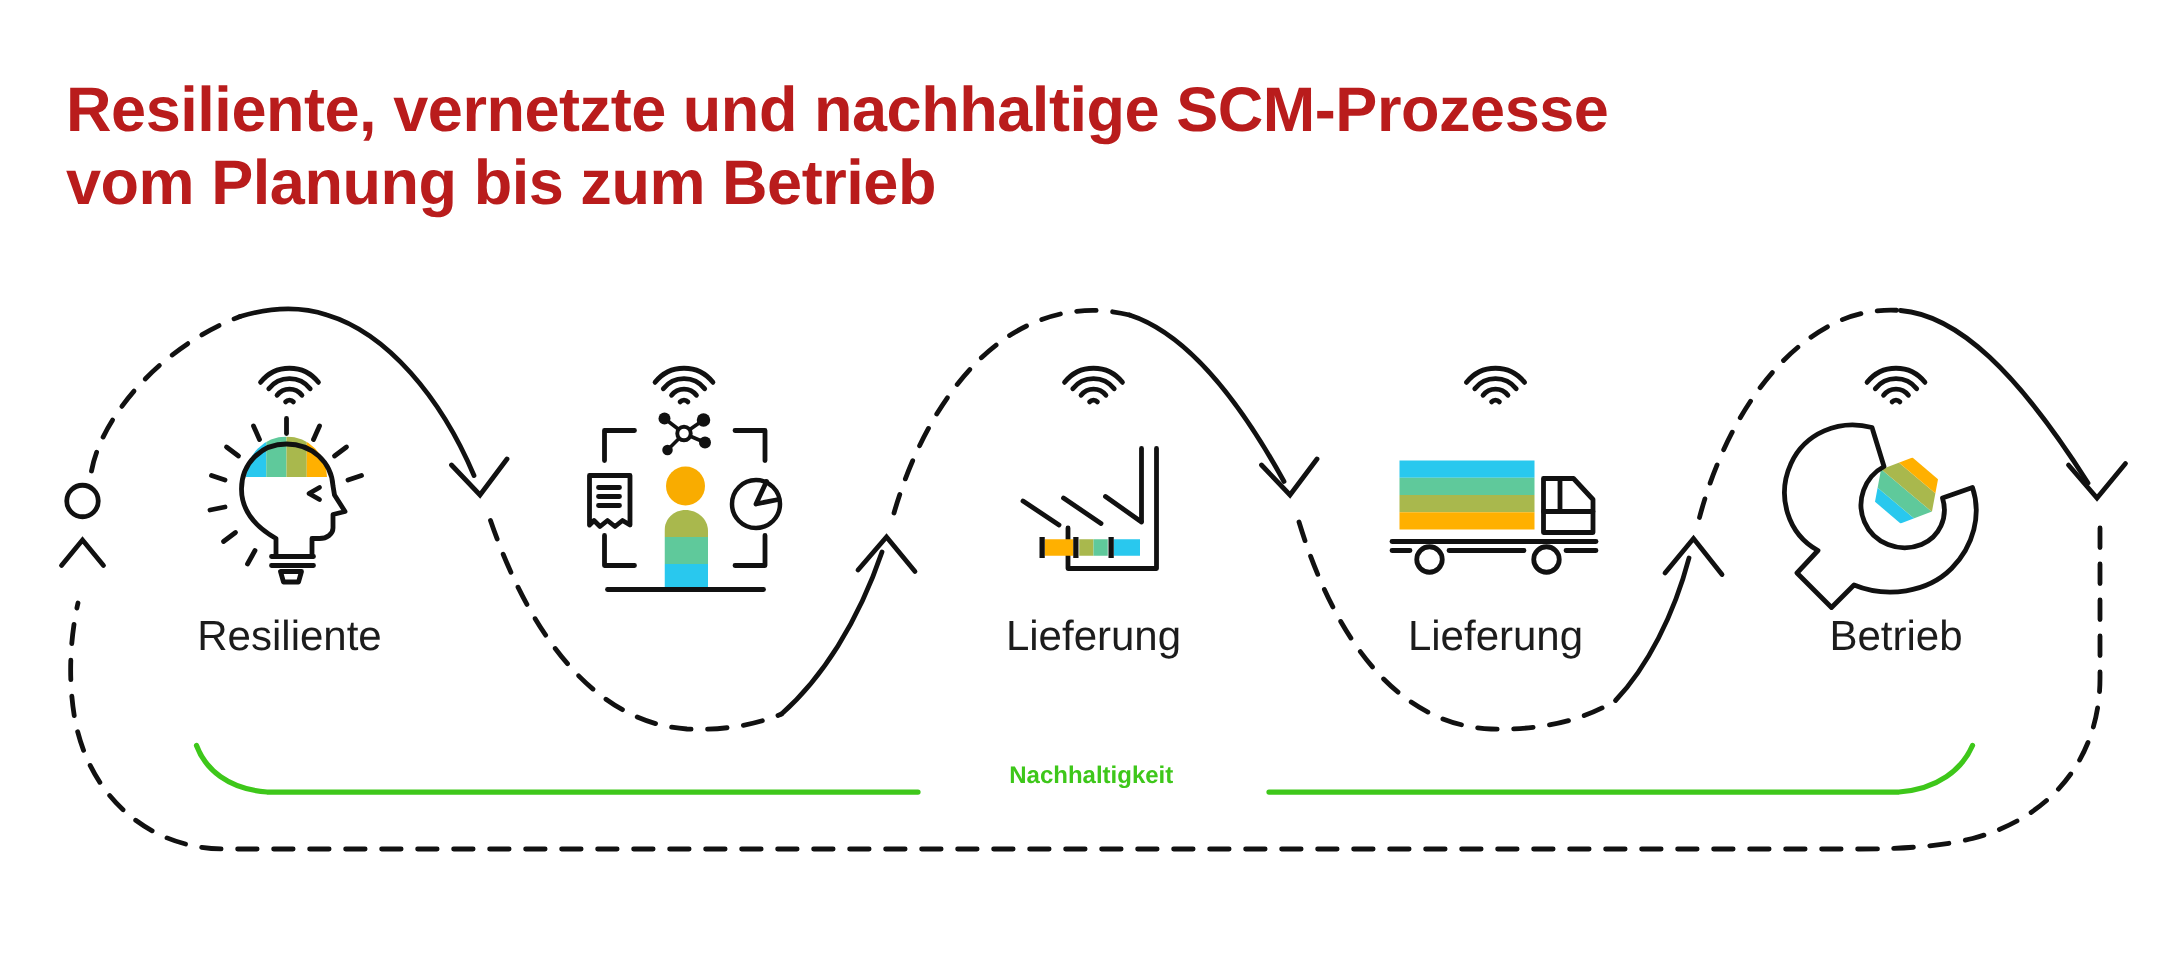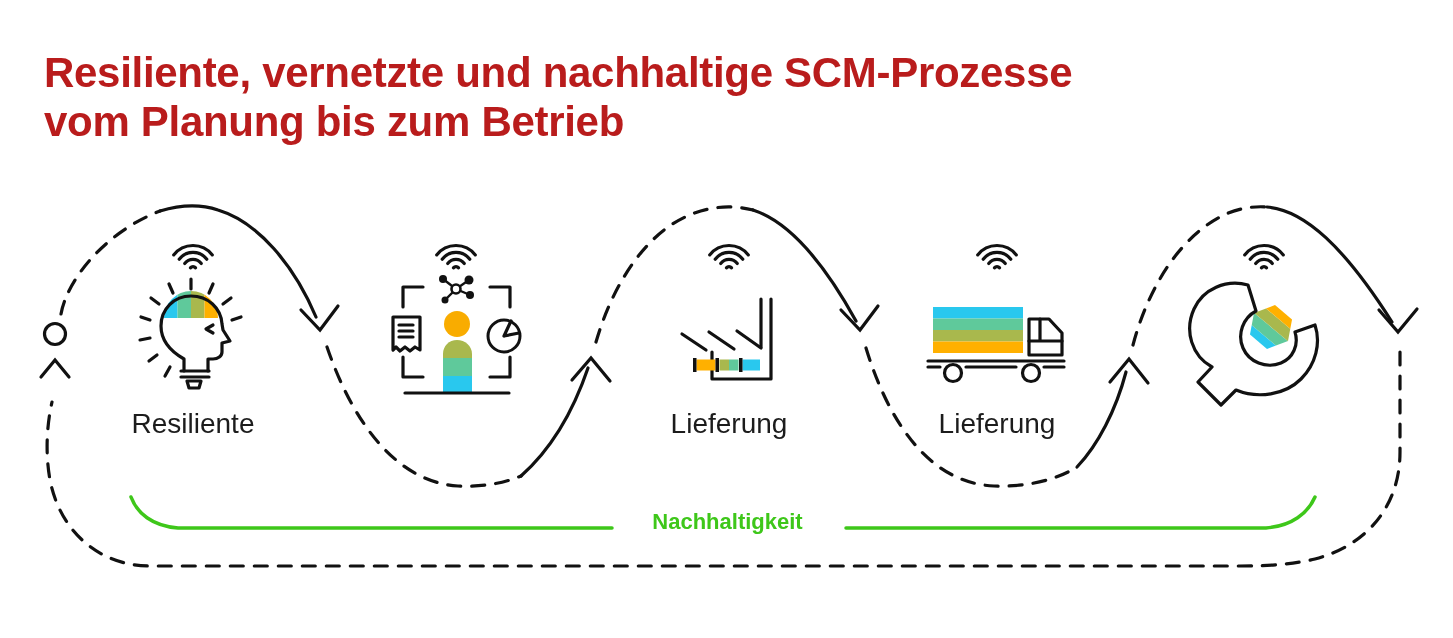--- a/index.html
+++ b/index.html
@@ -11,21 +11,21 @@
     position:absolute;left:44px;top:48px;
     font-size:42px;line-height:49px;font-weight:700;color:#b91c1c;
     letter-spacing:-0.3px;white-space:nowrap;
   }
   .stage-label{
     position:absolute;top:408px;width:260px;text-align:center;
     font-size:28px;color:#1c1c1c;font-weight:400;
   }
   .sustain-label{
     position:absolute;top:509px;left:615px;width:225px;text-align:center;
-    font-size:22px;font-weight:700;color:#3EC71A;background:#fff;
+    font-size:16px;font-weight:700;color:#3EC71A;background:#fff;
   }
   svg{position:absolute;left:0;top:0;}
   .wave{stroke:#111;stroke-width:3.2;fill:none;stroke-linecap:round;}
   .dash{stroke-dasharray:13 11;}
   .icon{stroke:#111;stroke-width:3.2;fill:none;stroke-linecap:round;stroke-linejoin:round;}
 </style>
 </head>
 <body>
 
 <div class="canvas">
@@ -193,15 +193,16 @@
           <rect x="1282" y="295" width="11" height="64" fill="#FFB000"></rect>
         </g>
       </g>
       <path class="icon" stroke-width="3.4" d="M 1248,285 C 1226,279 1203,289 1194,309 C 1184,331 1192,356 1212,367 L 1198,382 L 1221,405 L 1236,390 C 1258,399 1285,395 1301,379 C 1316,364 1321,343 1315,325 L 1295,332 C 1299,345 1293,358 1281,363 C 1266,369 1249,362 1243,348 C 1237,334 1243,318 1256,311 L 1248,285 Z"></path>
     </g>
   </svg>
 
   <div class="stage-label" style="left:63px">Resiliente</div>
   <div class="stage-label" style="left:599px">Lieferung</div>
   <div class="stage-label" style="left:867px">Lieferung</div>
+  <div class="stage-label" style="left:1134px">Betrieb</div>
 
   <div class="sustain-label">Nachhaltigkeit</div>
 </div>
 
 </body></html>

